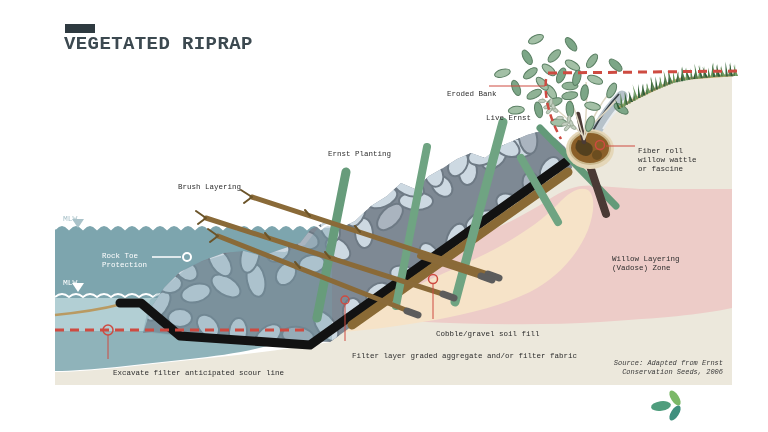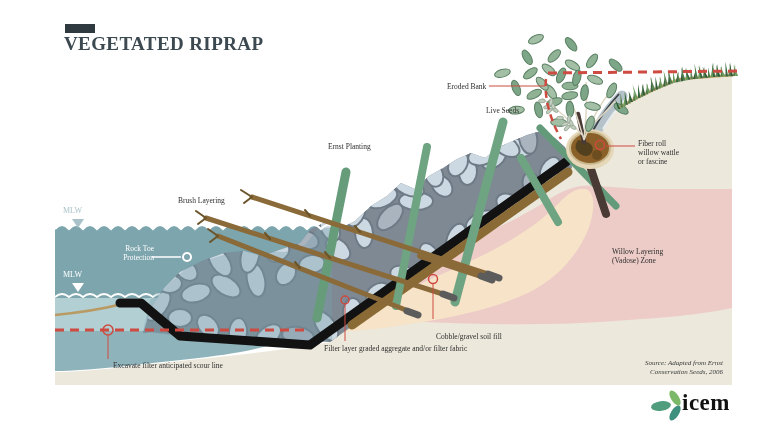--- a/index.html
+++ b/index.html
@@ -1,30 +1,30 @@
 <!DOCTYPE html>
 <html><head>
 <meta charset="utf-8">
 <style>
   html,body{margin:0;padding:0;background:#fff;}
   #stage{position:relative;width:768px;height:432px;background:#ffffff;overflow:hidden;
-         font-family:Liberation Serif, serif;}
+         font-family:Liberation Mono, monospace;}
   #art{position:absolute;left:0;top:0;}
-  .lbl{position:absolute;font-size:7.5px;line-height:1.2;color:#2e2e2e;white-space:pre-line;}
+  .lbl{position:absolute;font-size:7.5px;line-height:1.2;color:#2e2e2e;white-space:pre-line;margin-top:8px;}
   .lbl.white{color:#ffffff;}
   .lbl.mlw1{color:#a9c2c9;font-size:8px;}
   .lbl.mlw2{color:#ffffff;font-size:8px;}
   #title{position:absolute;left:64px;top:33px;font-size:19px;font-weight:bold;
          letter-spacing:0.4px;color:#3c4950;}
   #titlebar{position:absolute;left:65px;top:24px;width:30px;height:9px;background:#2e3a40;}
   #source{position:absolute;left:575px;top:359px;width:148px;text-align:right;
           font-size:7px;font-style:italic;color:#3a3a3a;white-space:pre-line;line-height:1.25;}
   #icem{position:absolute;left:682px;top:390px;font-size:23px;font-weight:bold;color:#111;
         letter-spacing:0.5px;}
-  .center{text-align:right;}
+  .center{text-align:left;}
 </style>
 </head>
 <body>
 
 <div id="stage">
 
 <svg id="art" width="768" height="432" viewBox="0 0 768 432">
   <defs>
     <clipPath id="mound-clip">
       <path d="M143,333 L152,306 L164,288 L180,272 L202,261 L224,253 L244,251 L262,256 L282,249 L300,243
@@ -292,33 +292,32 @@
     <ellipse cx="661" cy="406" rx="10" ry="4.8" fill="#4F9D7D" transform="rotate(-8 661 406)"></ellipse>
     <ellipse cx="675" cy="398" rx="8.5" ry="4" fill="#7BB868" transform="rotate(58 675 398)"></ellipse>
     <ellipse cx="675" cy="413" rx="8.5" ry="4" fill="#3F8F7E" transform="rotate(-58 675 413)"></ellipse>
   </g>
 </svg>
 
 <div id="titlebar"></div>
 <div id="title">VEGETATED RIPRAP</div>
 
 <div class="lbl" style="left:447px;top:82px;">Eroded Bank</div>
-<div class="lbl" style="left:486px;top:106px;">Live Seeds</div>
+<div class="lbl" style="left:486px;top:106px;">Live Ernst</div>
 <div class="lbl" style="left:328px;top:142px;">Ernst Planting</div>
-<div class="lbl" style="left:178px;top:196px;">Brush Layering</div>
+<div class="lbl" style="left:178px;top:175px;">Brush Layering</div>
 <div class="lbl white center" style="left:102px;top:244px;width:52px;">Rock Toe
 Protection</div>
 <div class="lbl mlw1" style="left:63px;top:206px;">MLW</div>
 <div class="lbl mlw2" style="left:63px;top:270px;">MLW</div>
 <div class="lbl" style="left:638px;top:139px;">Fiber roll
 willow wattle
 or fascine</div>
 <div class="lbl" style="left:612px;top:247px;">Willow Layering
 (Vadose) Zone</div>
-<div class="lbl" style="left:436px;top:332px;">Cobble/gravel soil fill</div>
-<div class="lbl" style="left:324px;top:344px;">Filter layer graded aggregate and/or filter fabric</div>
+<div class="lbl" style="left:436px;top:322px;">Cobble/gravel soil fill</div>
+<div class="lbl" style="left:352px;top:344px;">Filter layer graded aggregate and/or filter fabric</div>
 <div class="lbl" style="left:113px;top:361px;">Excavate filter anticipated scour line</div>
 
 <div id="source">Source: Adapted from Ernst
 Conservation Seeds, 2006</div>
-<div id="icem">icem</div>
 
 </div>
 
 </body></html>

